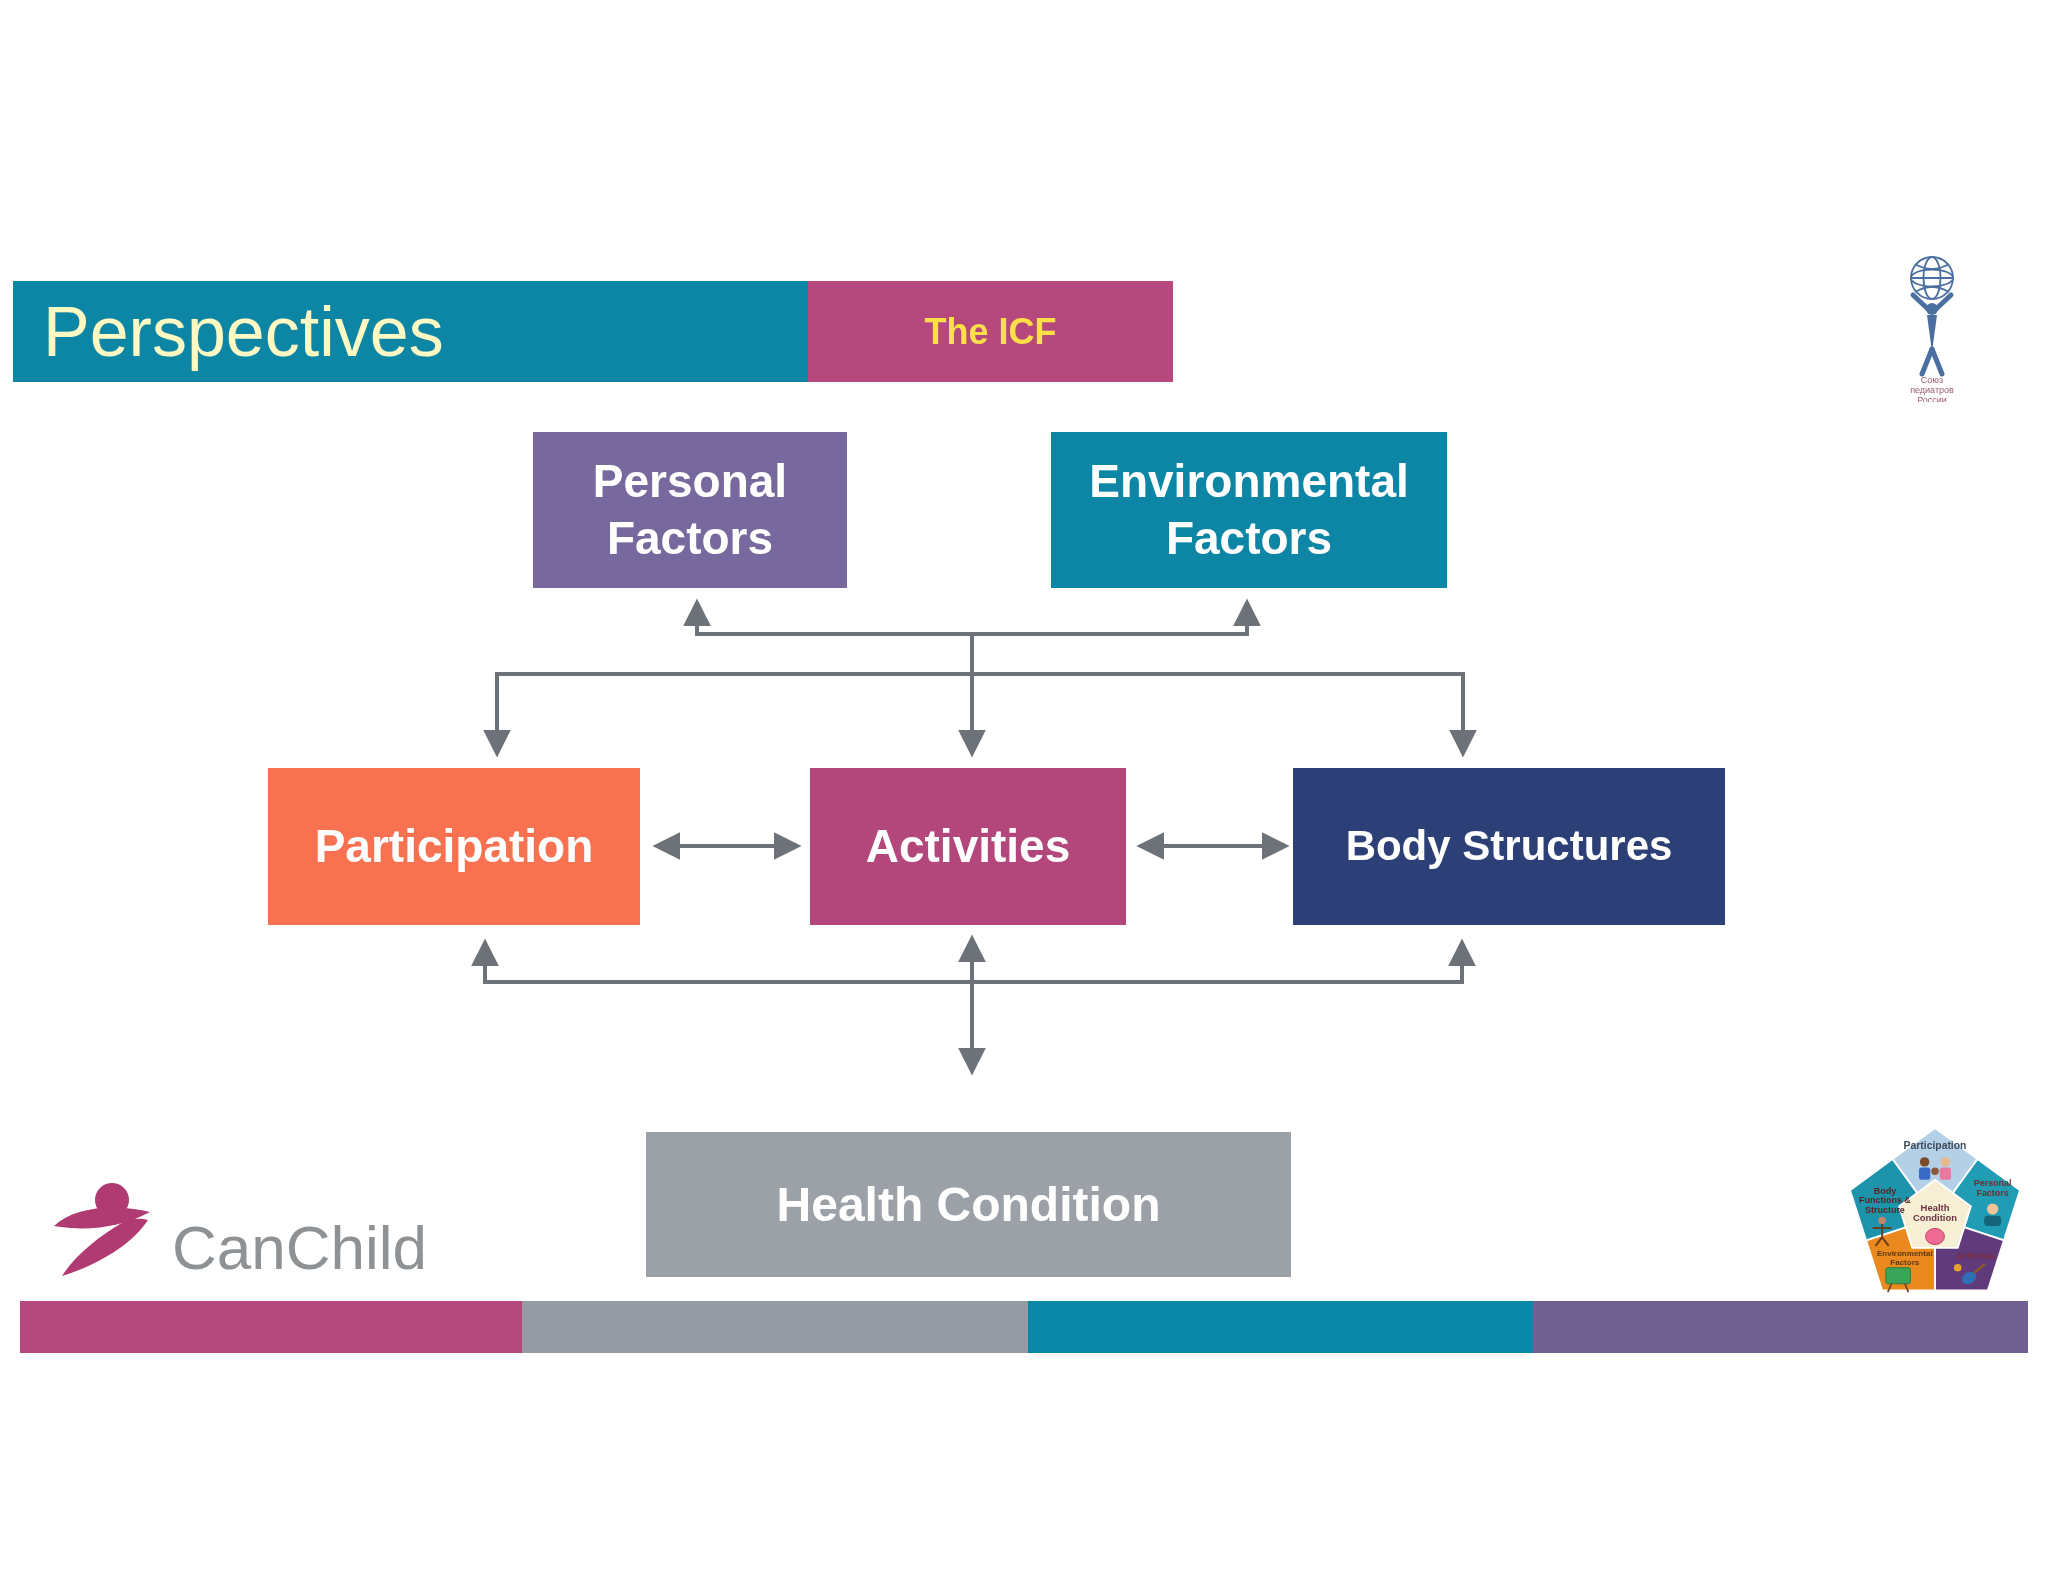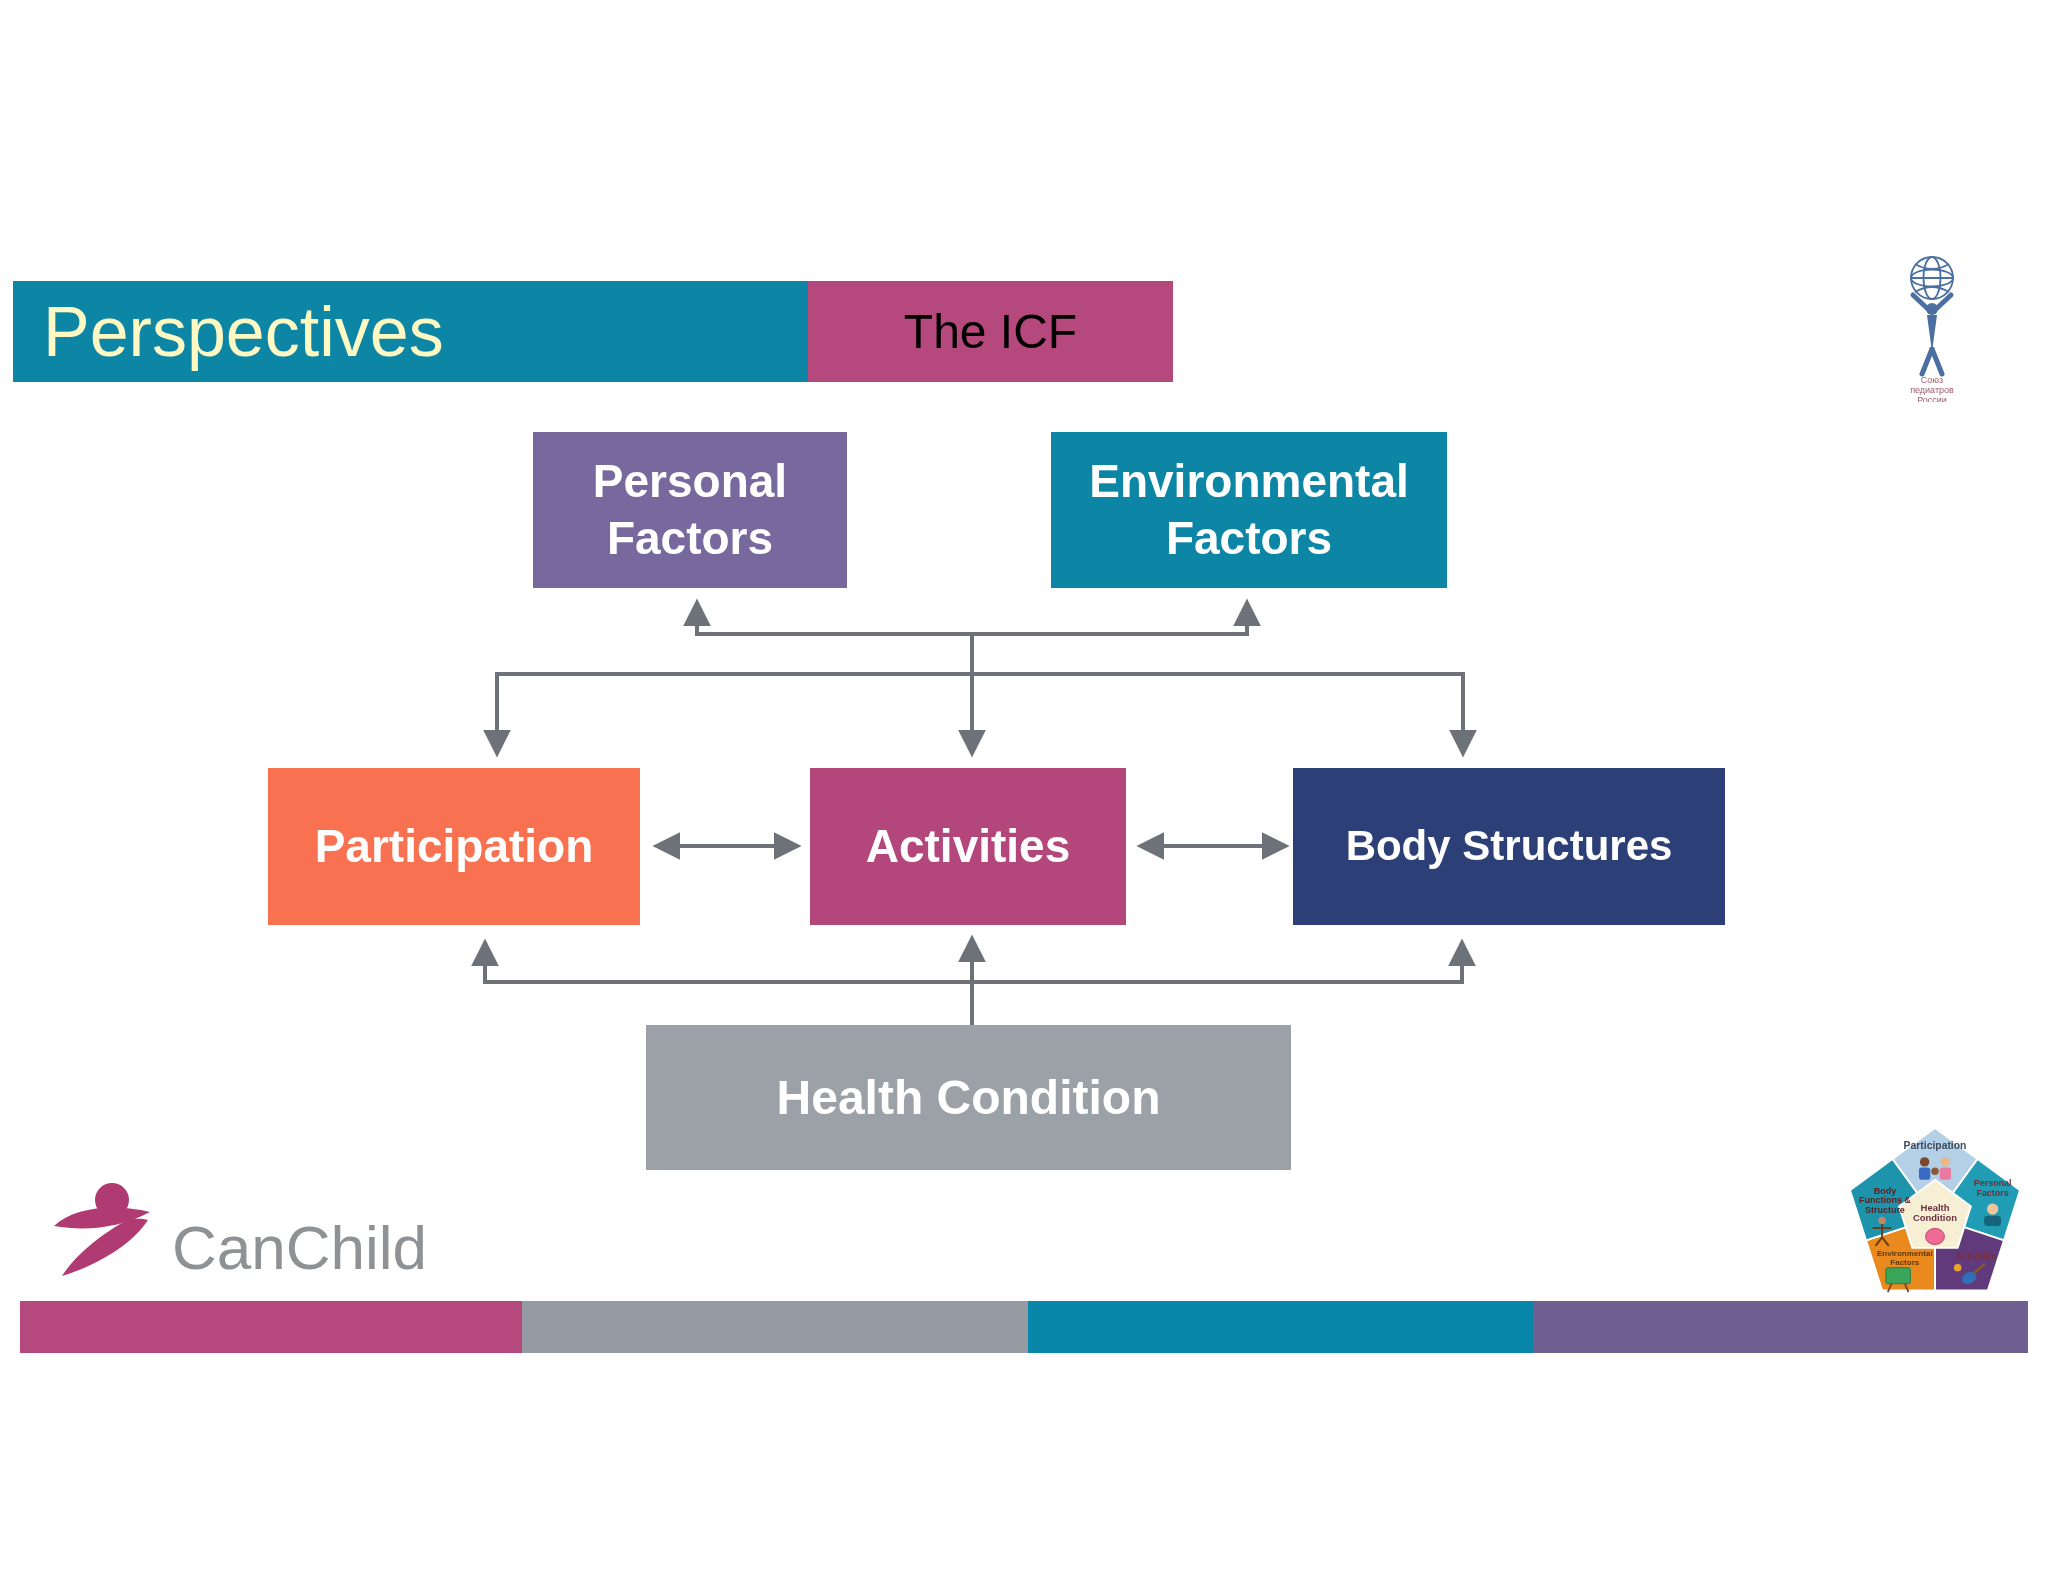--- a/index.html
+++ b/index.html
@@ -15,30 +15,30 @@
     position:relative; width:2048px; height:1582px; background:var(--bg);
     font-family:"Liberation Sans", sans-serif; overflow:hidden;
   }
   .abs{position:absolute;}
   
   .title-bar{left:13px; top:281px; width:795px; height:101px; background:var(--teal);
     display:flex; align-items:center; padding-left:30px;}
   .title-bar span{color:#fef9c3; font-size:70px; font-weight:400; letter-spacing:0px;}
   .subtitle-bar{left:808px; top:281px; width:365px; height:101px; background:var(--magenta);
     display:flex; align-items:center; justify-content:center;}
-  .subtitle-bar span{color:#000000; font-size:48px; font-weight:400;}
+  .subtitle-bar span{color:#fde047; font-size:36px; font-weight:700;}
   
   .dbox{display:flex; flex-direction:column; align-items:center; justify-content:center;
     color:#fff; font-weight:bold; text-align:center; line-height:1.25;}
   .box-personal{left:533px; top:432px; width:314px; height:156px; background:var(--purple-box); font-size:46px;}
   .box-environmental{left:1051px; top:432px; width:396px; height:156px; background:var(--teal); font-size:46px;}
   .box-participation{left:268px; top:768px; width:372px; height:157px; background:var(--orange); font-size:46px;}
   .box-activities{left:810px; top:768px; width:316px; height:157px; background:var(--activities-magenta); font-size:46px;}
   .box-body{left:1293px; top:768px; width:432px; height:157px; background:var(--navy); font-size:42px;}
-  .box-health{left:646px; top:1025px; width:645px; height:145px; background:var(--health-gray); font-size:48px;}
+  .box-health{left:646px; top:1132px; width:645px; height:145px; background:var(--health-gray); font-size:48px;}
   
   .arrows{left:0; top:0; width:2048px; height:1582px; pointer-events:none;}
   
   .bbar{top:1301px; height:52px;}
   .bbar-1{left:20px;  width:502px; background:var(--bar-magenta);}
   .bbar-2{left:522px; width:506px; background:var(--bar-gray);}
   .bbar-3{left:1028px;width:505px; background:var(--bar-teal);}
   .bbar-4{left:1533px;width:495px; background:var(--bar-purple);}
   
   .canchild-text{left:172px; top:1212px; font-size:62px; color:var(--canchild-gray); font-weight:400;}

